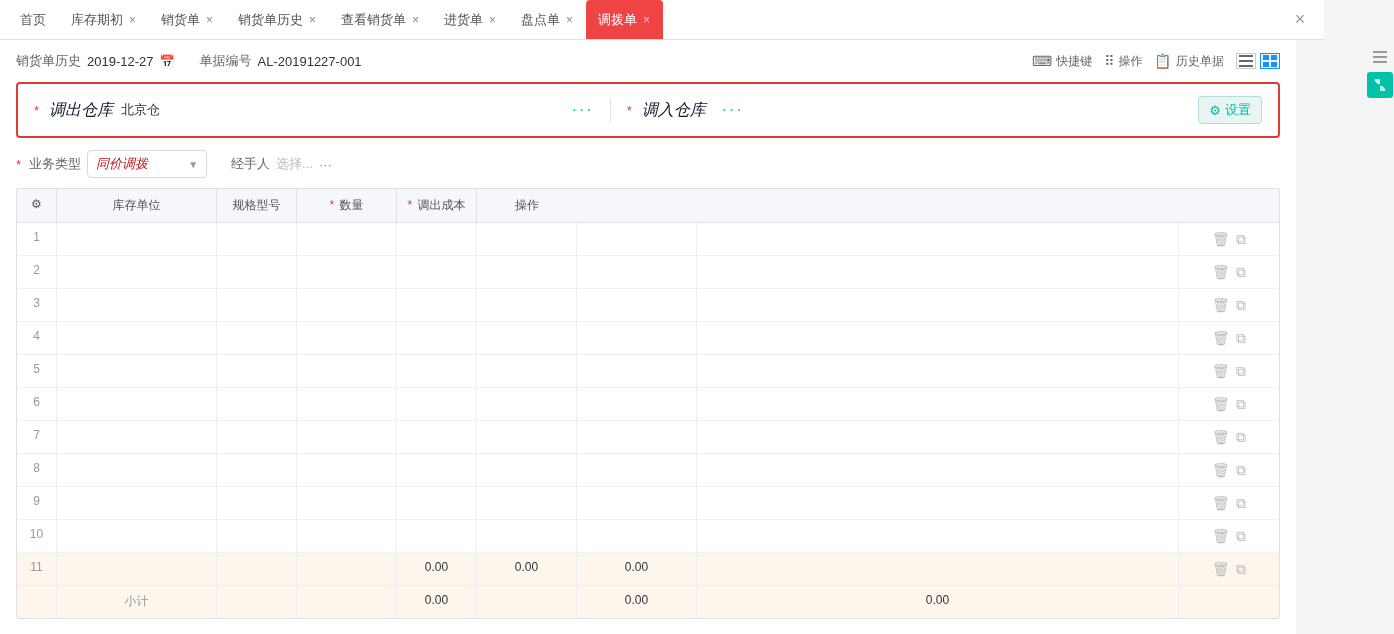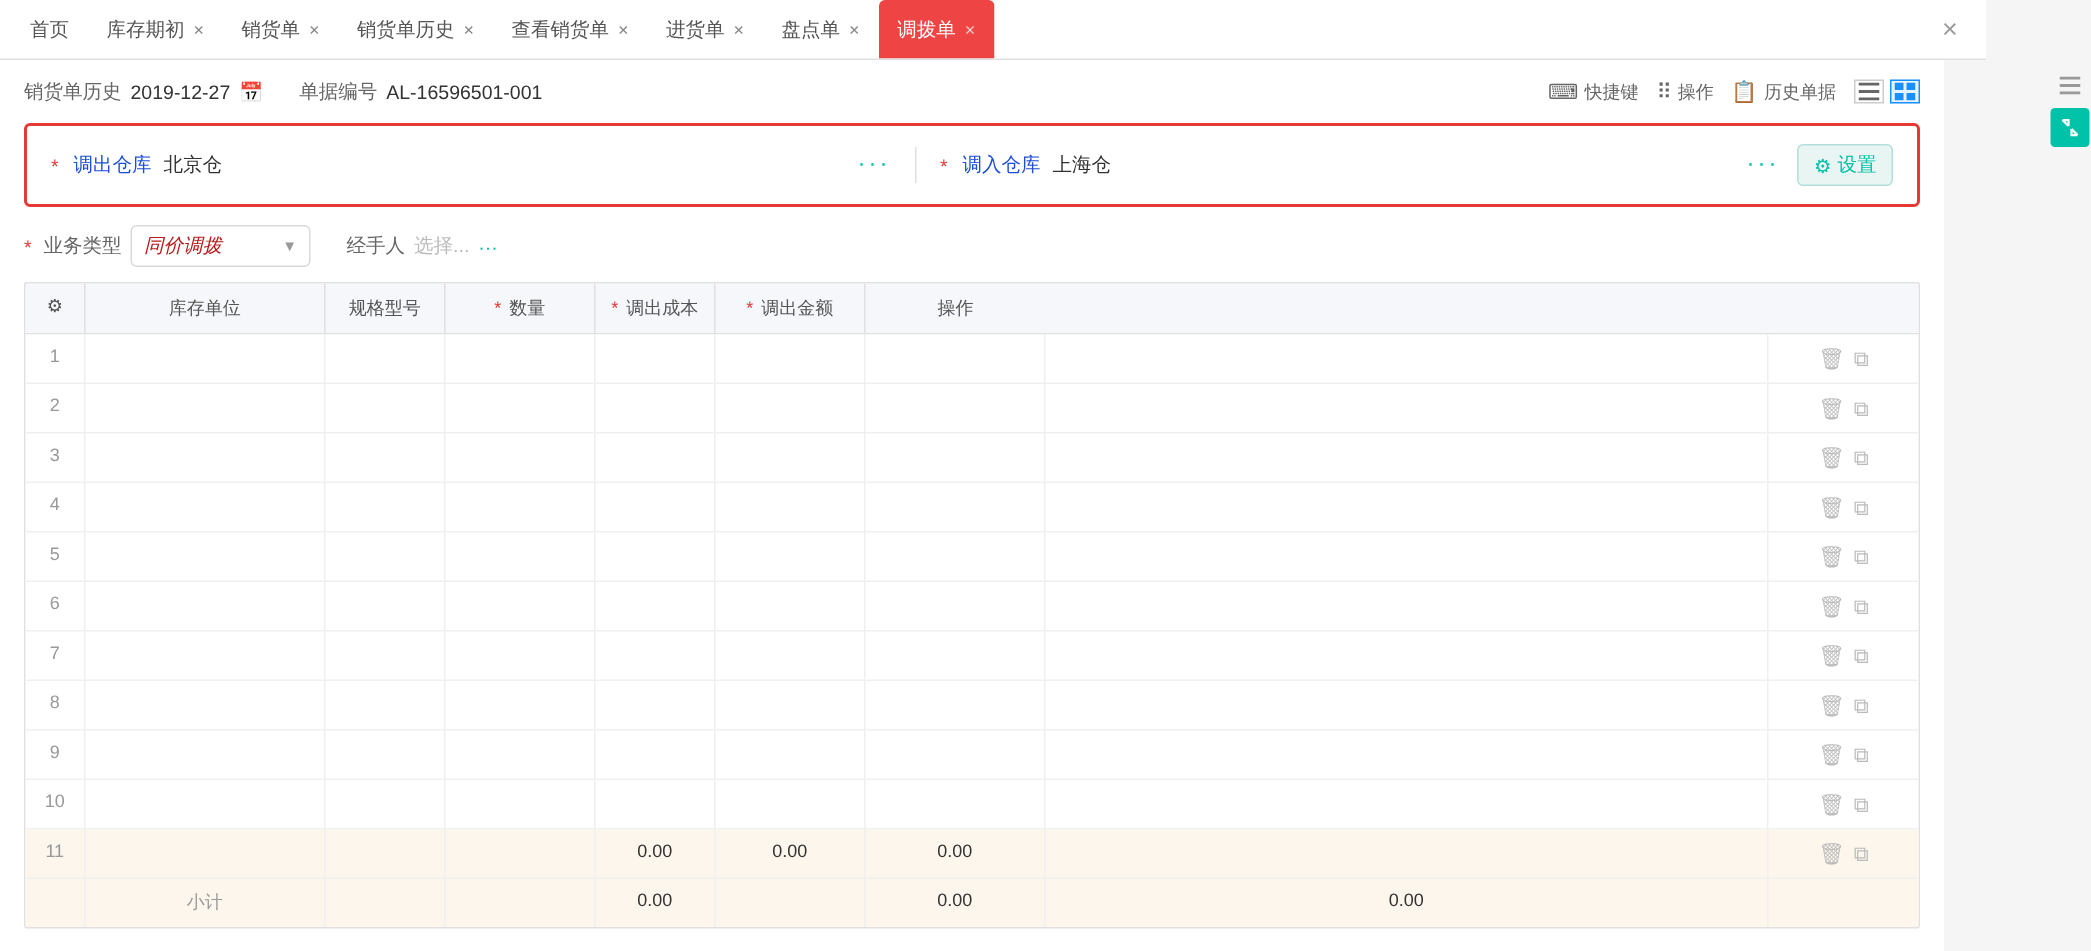--- a/index.html
+++ b/index.html
@@ -58,21 +58,21 @@
 
     
     .warehouse-section {
       border: 2px solid #e53935; border-radius: 4px;
       padding: 12px 16px; margin-bottom: 12px;
       display: flex; align-items: center; gap: 0;
     }
     .warehouse-field {
       display: flex; align-items: center; gap: 8px; flex: 1;
     }
-    .wh-label { color: #1d4ed8; font-size: 13px; }
+    .wh-label { color: #0f172a; font-size: 16px; font-style: italic; }
     .wh-required { color: #e53935; margin-right: 2px; }
     .wh-value { color: #333; font-size: 13px; flex: 1; }
     .wh-more {
       color: #00c2a8; cursor: pointer; font-size: 16px; letter-spacing: 2px;
       margin-left: 8px;
     }
     .wh-divider { width: 1px; background: #e0e0e0; height: 24px; margin: 0 16px; }
     .setting-btn {
       display: flex; align-items: center; gap: 4px;
       background: #e8f5f3; color: #00c2a8; border: 1px solid #b2dfdb;
@@ -201,21 +201,21 @@
   <div class="main-content content-area">
 
     <div class="form-header">
       <div class="form-field">
         <span class="form-label">销货单历史</span>
         <span class="form-value">2019-12-27</span>
         <span class="date-icon">📅</span>
       </div>
       <div class="form-field">
         <span class="form-label">单据编号</span>
-        <span class="form-value">AL-16596501-001</span>
+        <span class="form-value">AL-20191227-001</span>
       </div>
       <div class="toolbar-right">
         <div class="toolbar-btn">
           <span class="toolbar-btn-icon">⌨</span>
           <span>快捷键</span>
         </div>
         <div class="toolbar-btn">
           <span class="toolbar-btn-icon">⠿</span>
           <span>操作</span>
         </div>
@@ -247,21 +247,20 @@
       <div class="warehouse-field">
         <span class="wh-required">*</span>
         <span class="wh-label">调出仓库</span>
         <span class="wh-value">北京仓</span>
         <span class="wh-more">···</span>
       </div>
       <div class="wh-divider"></div>
       <div class="warehouse-field">
         <span class="wh-required">*</span>
         <span class="wh-label">调入仓库</span>
-        <span class="wh-value">上海仓</span>
         <span class="wh-more">···</span>
       </div>
       <div class="setting-btn">
         <span>⚙</span>
         <span>设置</span>
       </div>
     </div>
 
     <div class="business-row">
       <div class="select-field">
@@ -292,24 +291,20 @@
         </div>
         <div class="th-cell">
           <span class="th-required">*</span>
           <span>数量</span>
         </div>
         <div class="th-cell">
           <span class="th-required">*</span>
           <span>调出成本</span>
         </div>
         <div class="th-cell">
-          <span class="th-required">*</span>
-          <span>调出金额</span>
-        </div>
-        <div class="th-cell">
           <span>操作</span>
         </div>
       </div>
       <div class="table-body">
 
         <div class="table-row">
           <div class="td-cell num">1</div>
           <div class="td-cell"></div>
           <div class="td-cell"></div>
           <div class="td-cell"></div>

